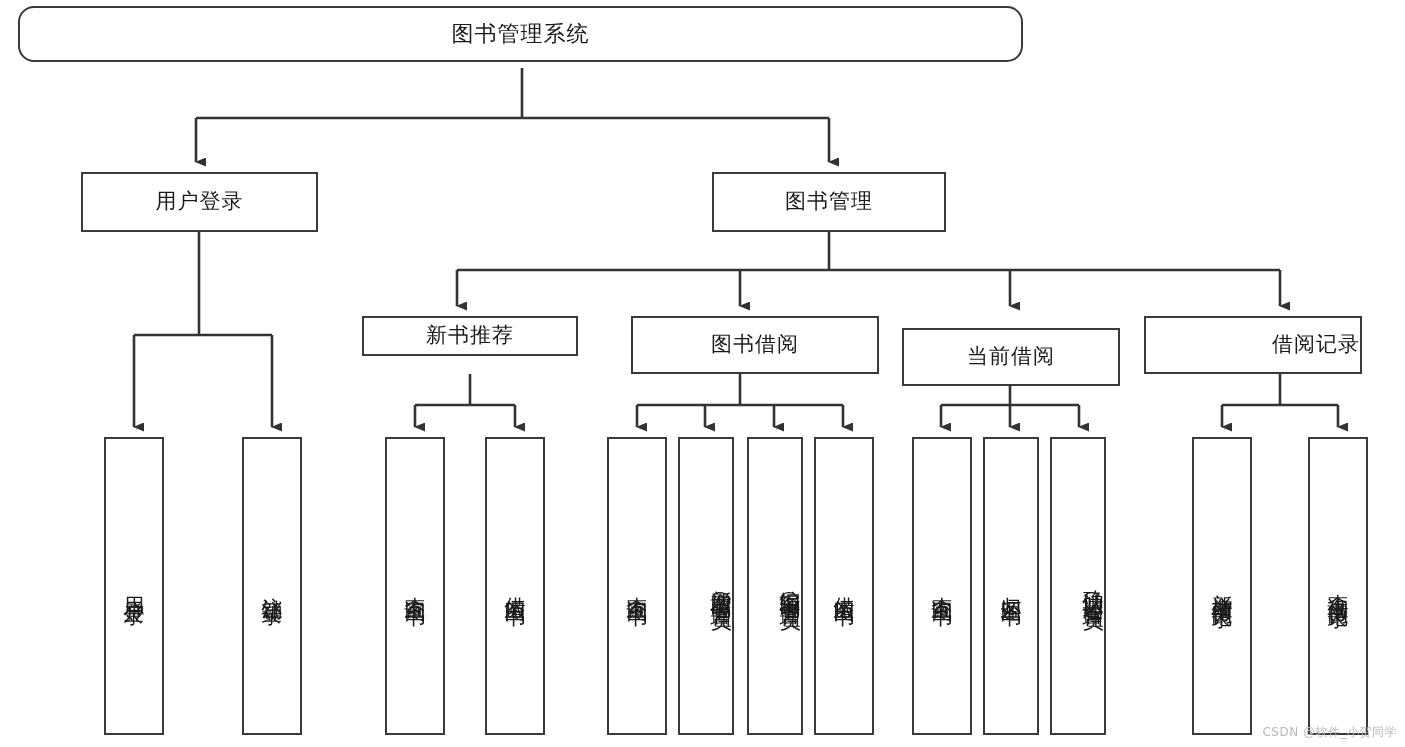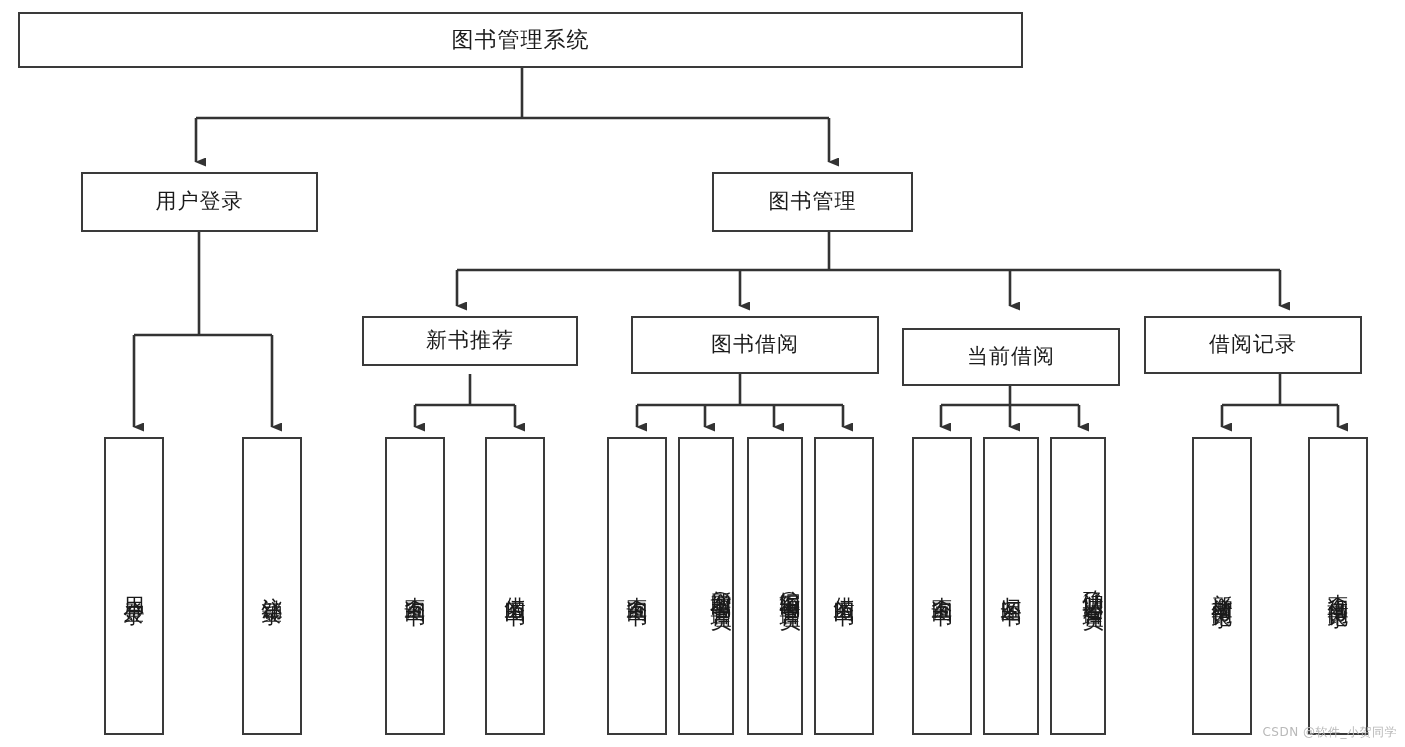--- a/index.html
+++ b/index.html
@@ -119,41 +119,41 @@
       <path d="M1010,405 L1010,427" marker-end="url(#arrow)"></path>
       <path d="M1079,405 L1079,427" marker-end="url(#arrow)"></path>
 
       <path d="M1280,374 L1280,405"></path>
       <path d="M1222,405 L1338,405"></path>
       <path d="M1222,405 L1222,427" marker-end="url(#arrow)"></path>
       <path d="M1338,405 L1338,427" marker-end="url(#arrow)"></path>
     </g>
   </svg>
 
-  <div class="node horiz root" style="left:18px; top:12px; width:1005px; height:56px;">
+  <div class="node horiz root" style="left:18px; top:6px; width:1005px; height:56px;border-radius:16px;">
     <span>图书管理系统</span>
   </div>
 
   <div class="node horiz" style="left:81px; top:172px; width:237px; height:60px;">
     <span>用户登录</span>
   </div>
-  <div class="node horiz" style="left:712px; top:172px; width:201px; height:60px;">
+  <div class="node horiz" style="left:712px; top:172px; width:234px; height:60px;">
     <span>图书管理</span>
   </div>
 
-  <div class="node horiz" style="left:362px; top:316px; width:216px; height:50px;">
+  <div class="node horiz" style="left:362px; top:316px; width:216px; height:40px;">
     <span>新书推荐</span>
   </div>
   <div class="node horiz" style="left:631px; top:316px; width:248px; height:58px;">
     <span>图书借阅</span>
   </div>
   <div class="node horiz" style="left:902px; top:316px; width:218px; height:58px;margin-top:12px;">
     <span>当前借阅</span>
   </div>
-  <div class="node horiz" style="left:1144px; top:316px; width:218px; height:58px;">
+  <div class="node horiz" style="left:1144px; top:316px; width:218px; height:58px;justify-content:flex-end;">
     <span>借阅记录</span>
   </div>
 
   <div class="node vert mid" style="left:104px; top:437px; width:60px; height:298px;">
     <span class="vtext">用户登录</span>
   </div>
   <div class="node vert mid" style="left:242px; top:437px; width:60px; height:298px;">
     <span class="vtext">注销登录</span>
   </div>
 

